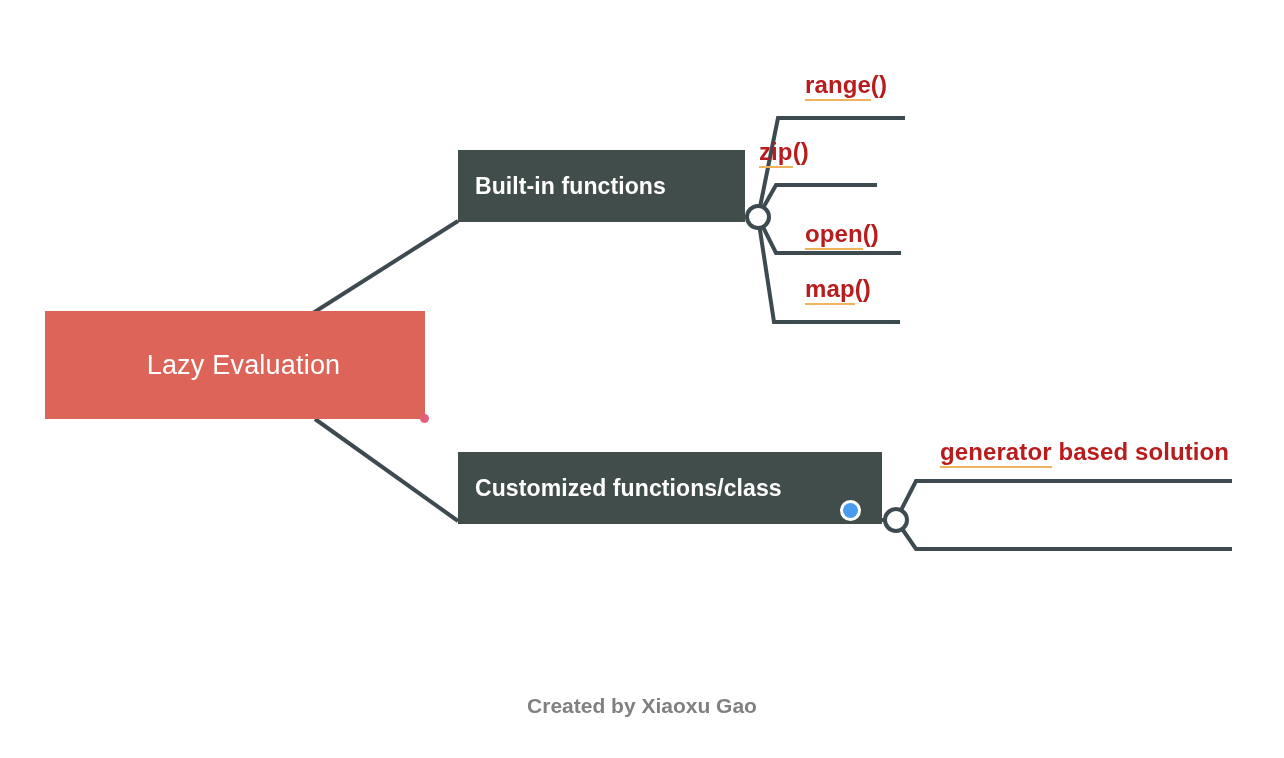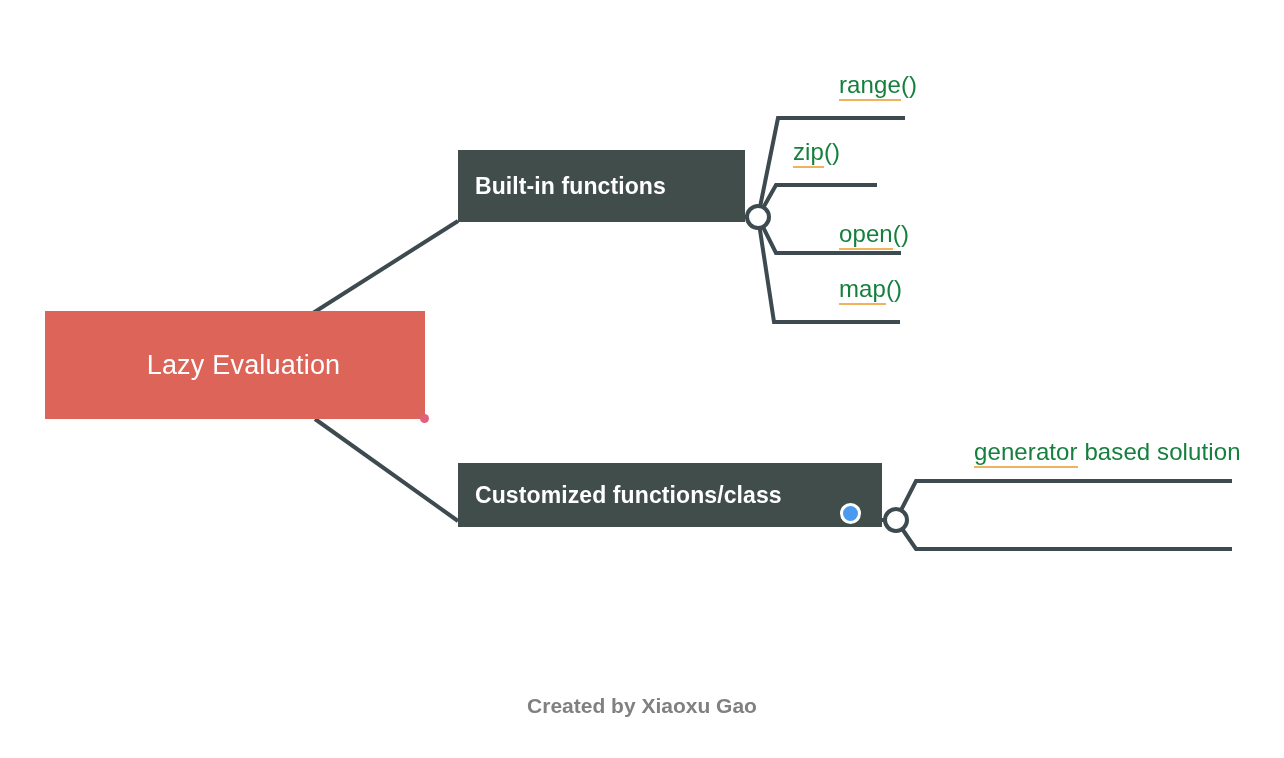--- a/index.html
+++ b/index.html
@@ -66,45 +66,44 @@
     letter-spacing: 0.1px;
   }
   .node-builtin {
     left: 458px;
     top: 150px;
     width: 287px;
     height: 72px;
   }
   .node-customized {
     left: 458px;
-    top: 463px;
+    top: 452px;
     width: 424px;
-    height: 64px;
+    height: 72px;
     text-align: center;
   }
   .blue-dot {
     position: absolute;
     right: 24px;
     bottom: 6px;
     width: 15px;
     height: 15px;
     border-radius: 50%;
     background: #4a9bf0;
     box-shadow: 0 0 0 3px #ffffff;
   }
 
   
   .leaf {
     position: absolute;
     white-space: nowrap;
-    color: #15803d;
+    color: #b91c1c;
     font-size: 24px;
-    font-weight: 400;
+    font-weight: 700;
     letter-spacing: 0.1px;
-    margin-left: 34px;
   }
   .leaf .kw {
     border-bottom: 2.5px solid #eeb35c;
     padding-bottom: 1px;
   }
 
   
   .footer {
     position: absolute;
     left: 0;

